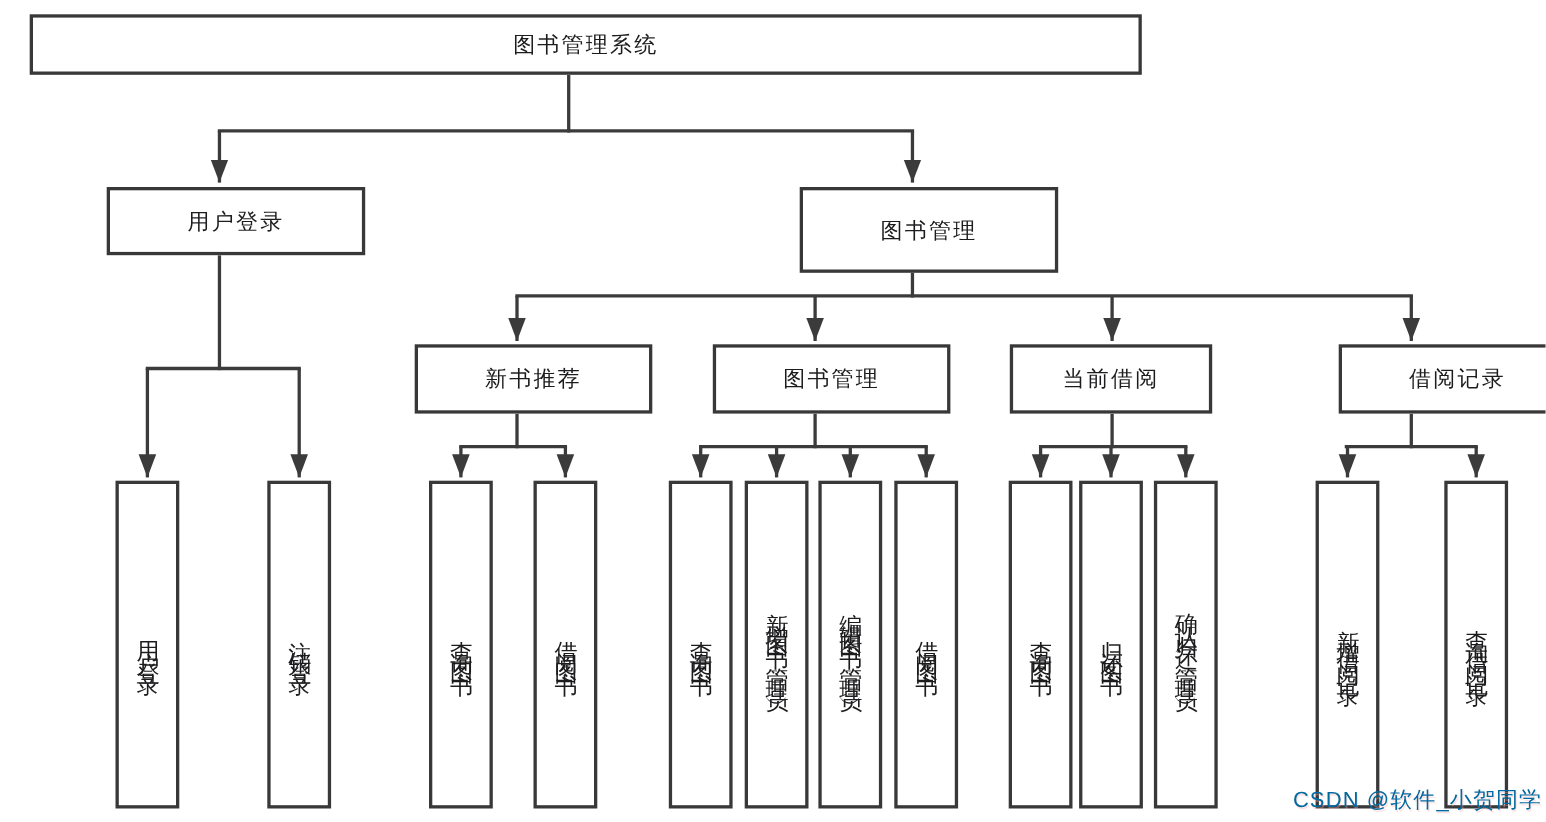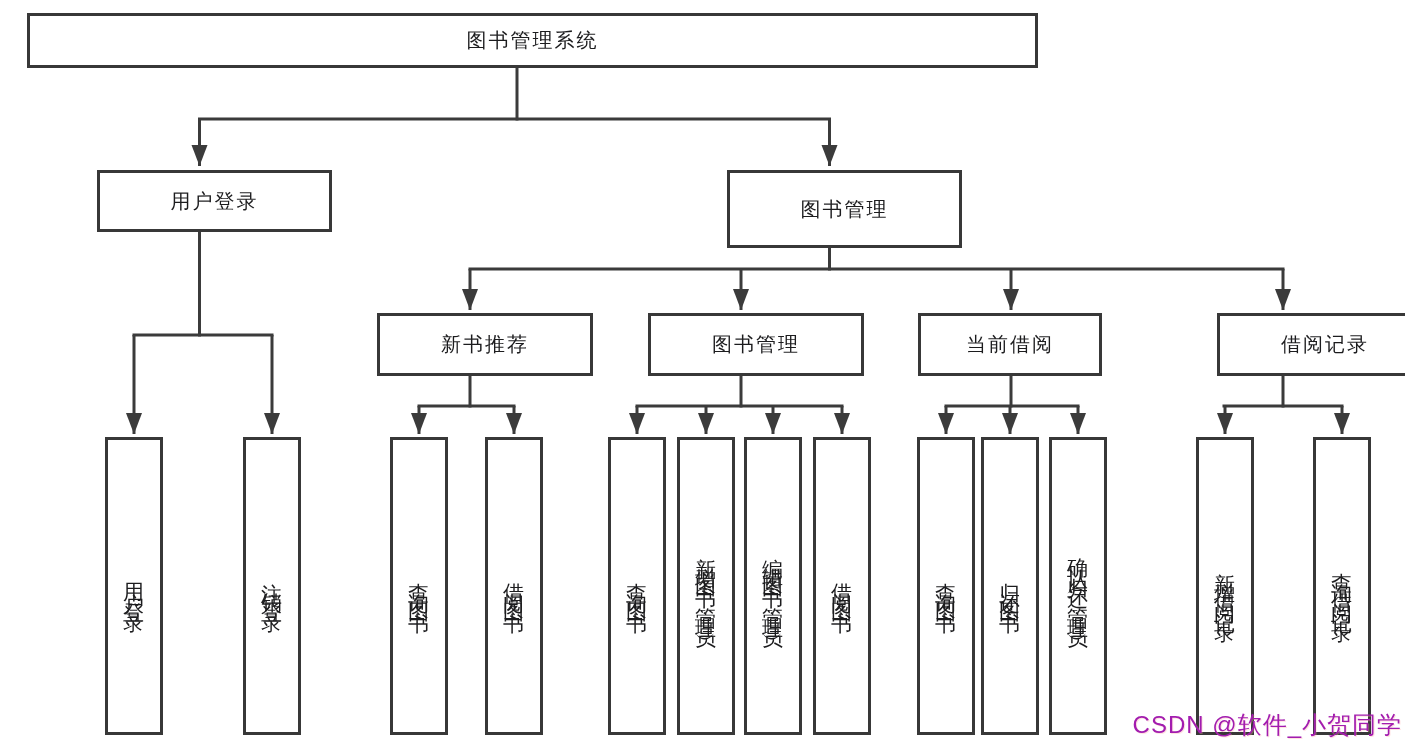--- a/index.html
+++ b/index.html
@@ -25,22 +25,22 @@
   .n-cur    { left:903px;  top:313px; width:184px;  height:63px; }
   .n-log    { left:1202px; top:313px; width:216px;  height:63px; }
   
   .leaf { top:437px; width:58px; height:298px; }
   .l1  { left:105px; }  .l2  { left:243px; }
   .l3  { left:390px; }  .l4  { left:485px; }
   .l5  { left:608px; }  .l6  { left:677px; }
   .l7  { left:744px; }  .l8  { left:813px; }
   .l9  { left:917px; }  .l10 { left:981px; }  .l11 { left:1049px; }
   .l12 { left:1196px; } .l13 { left:1313px; }
-  .watermark { position:absolute; right:3px; bottom:6px; font-size:24px;
-               color:#a21caf; letter-spacing:1px; white-space:nowrap;
+  .watermark { position:absolute; right:3px; bottom:6px; font-size:20px;
+               color:#0369a1; letter-spacing:1px; white-space:nowrap;
                text-shadow:1px 1px 0 rgba(255,170,170,0.35); z-index:5; }
 </style>
 </head>
 <body>
 
 <div class="canvas">
 
   <svg class="wires" viewBox="0 0 1405 747" aria-hidden="true">
     <defs>
       <marker id="arrow" markerUnits="userSpaceOnUse" markerWidth="22" markerHeight="18" viewBox="0 -9 22 18" refX="21" refY="0" orient="auto">

